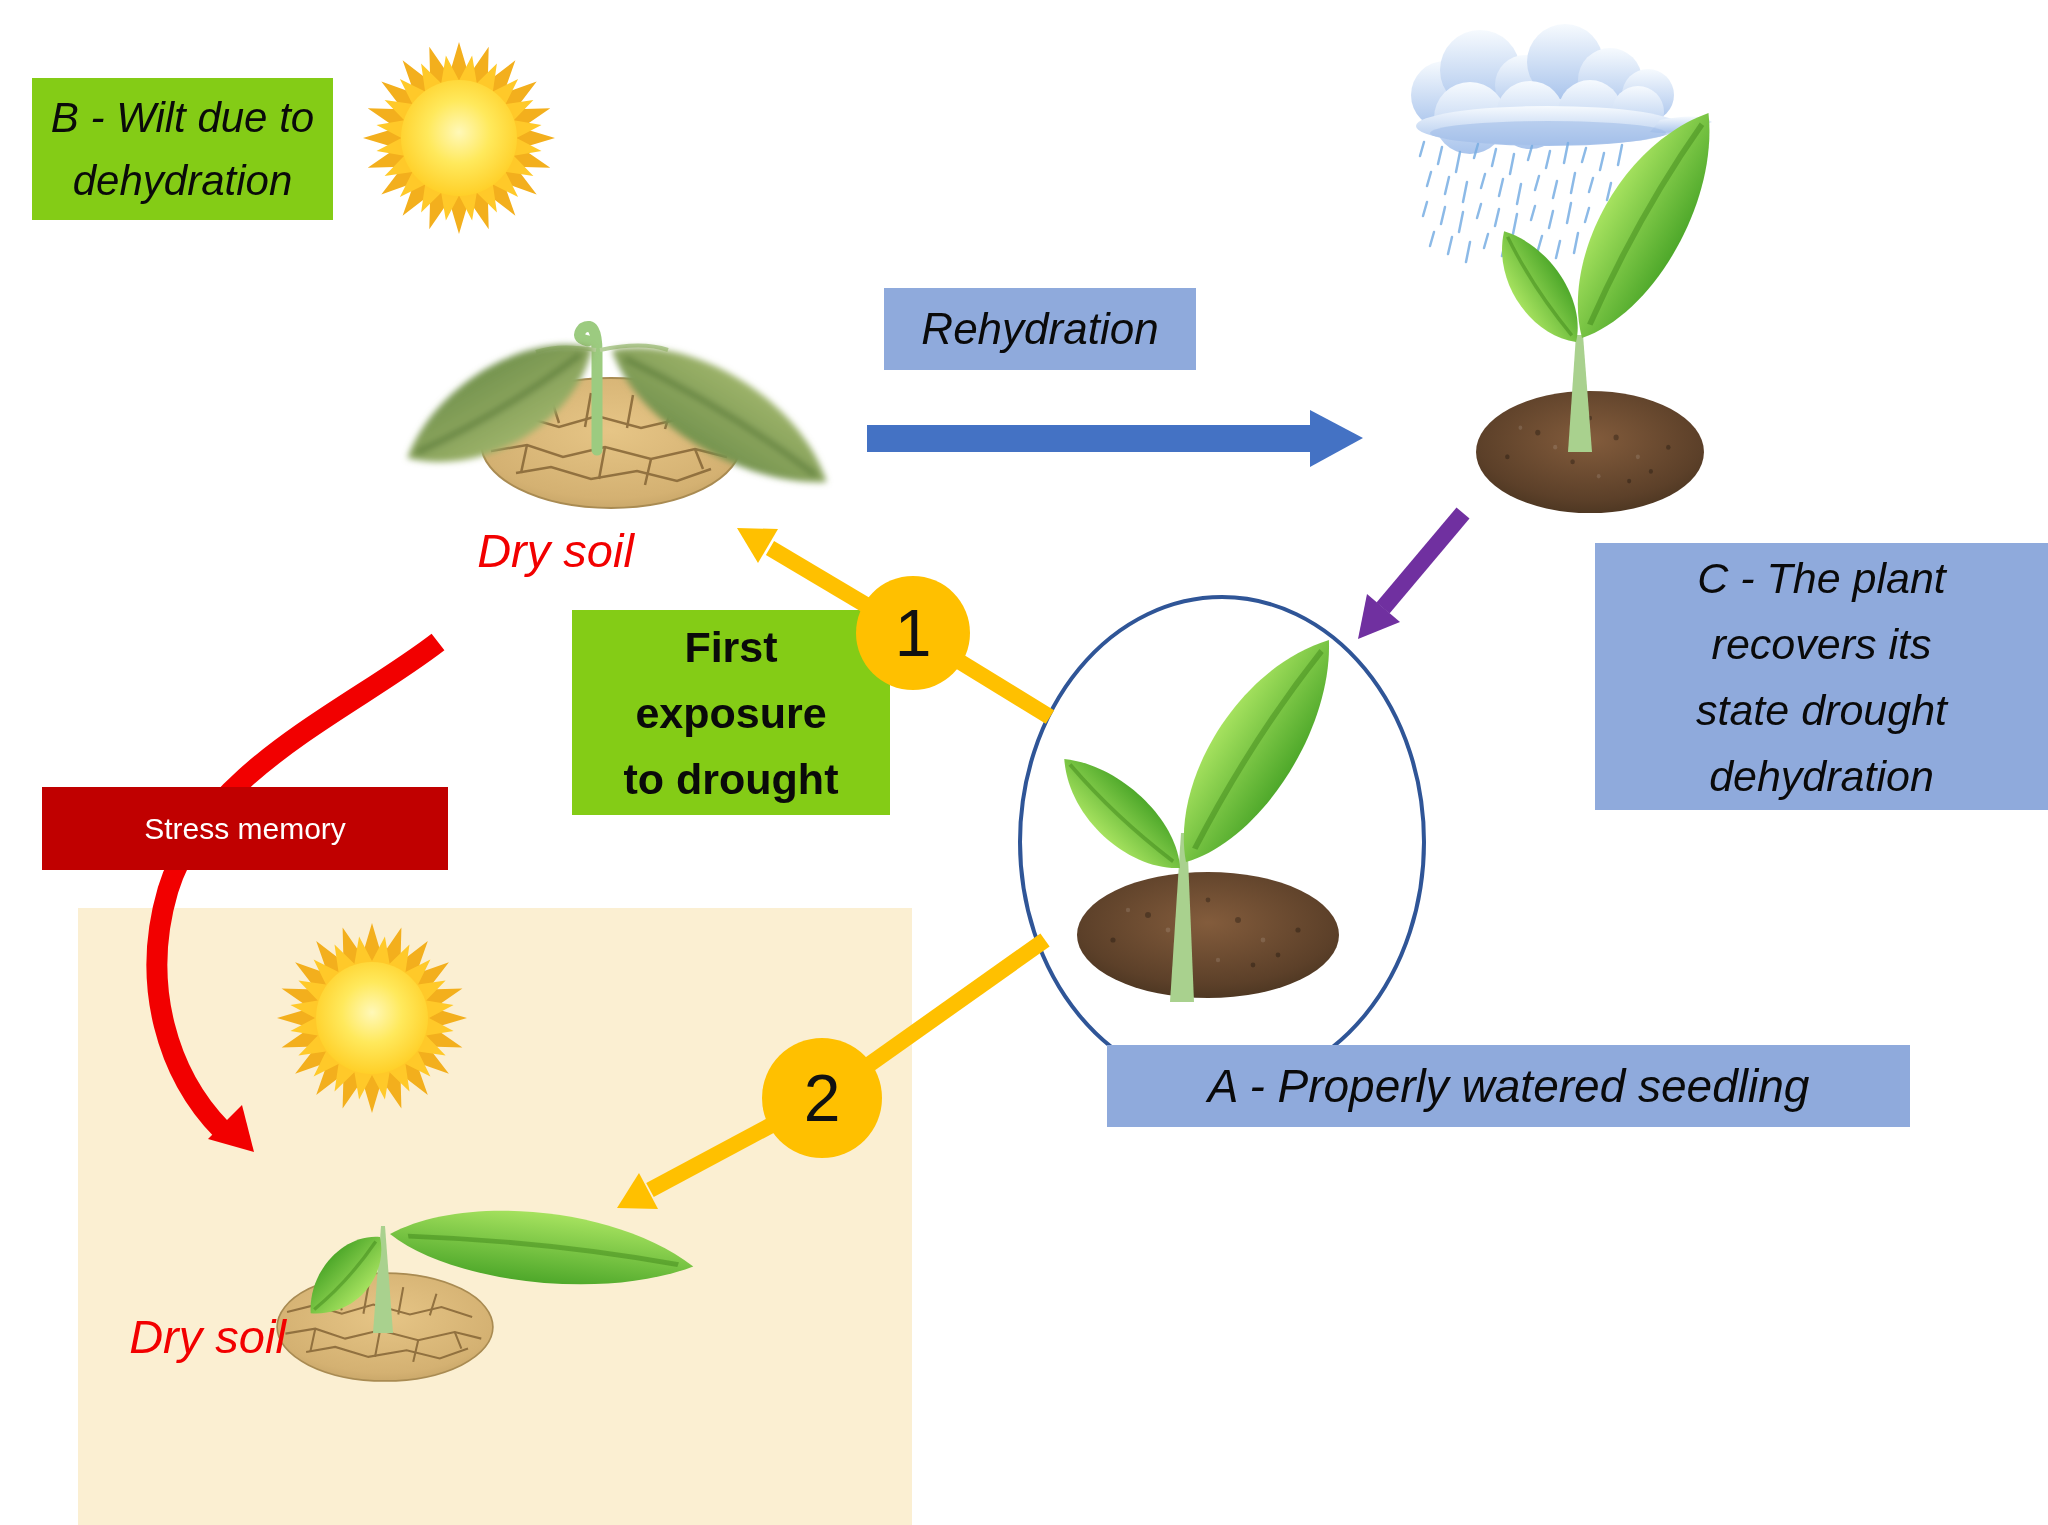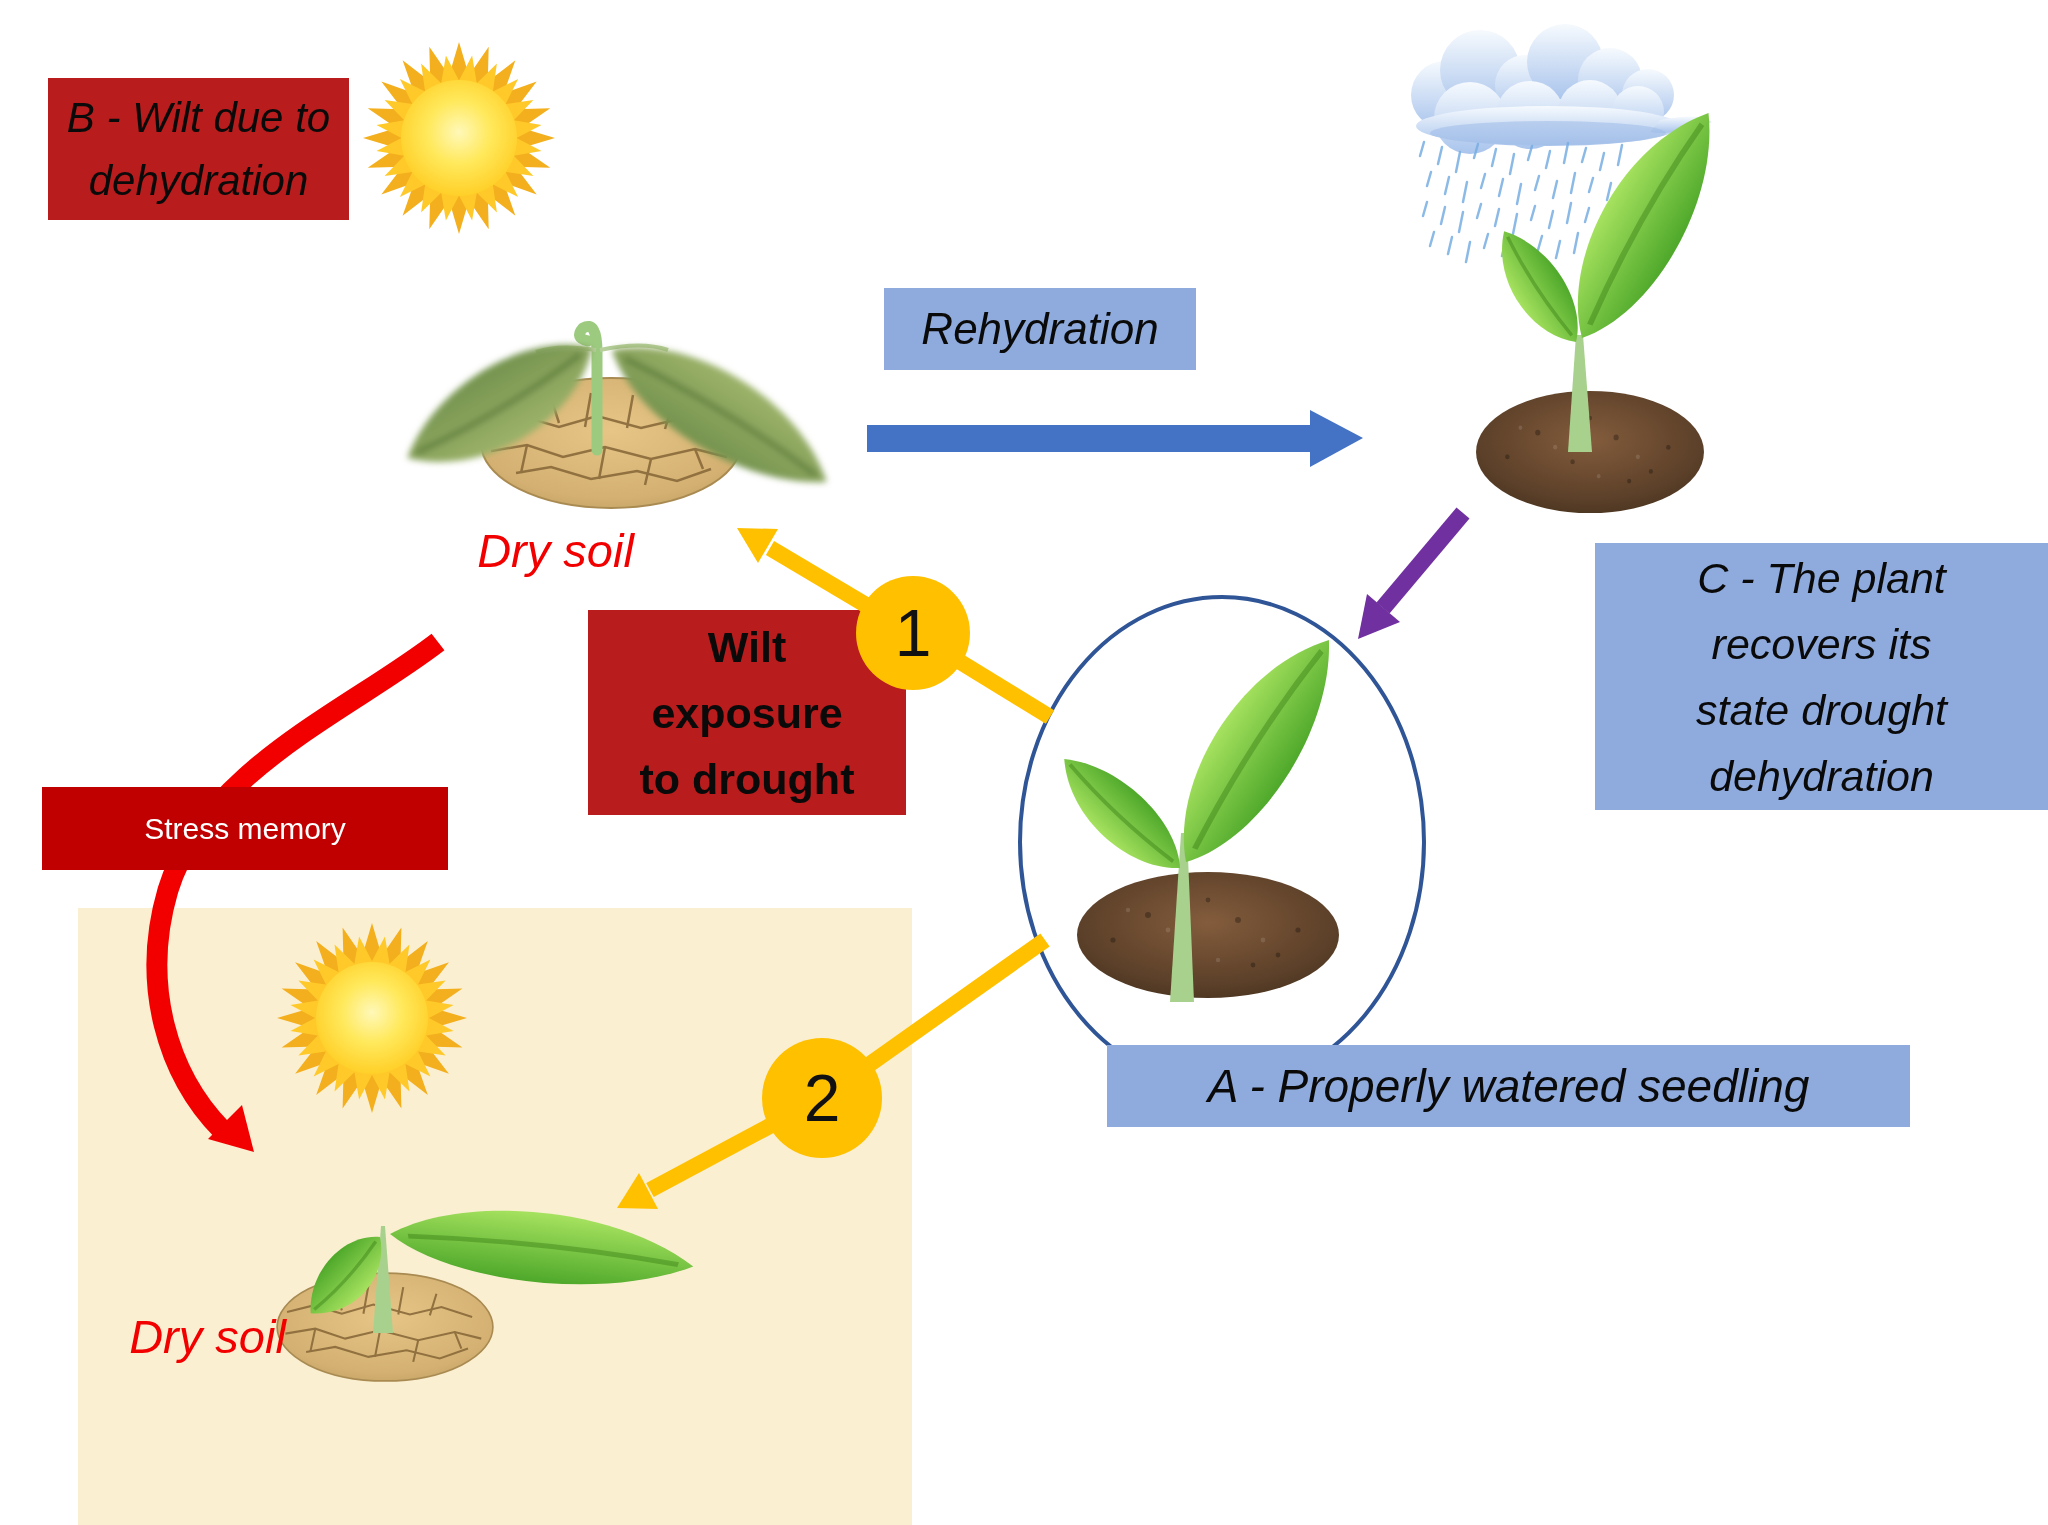--- a/index.html
+++ b/index.html
@@ -4,21 +4,21 @@
 <style>
   html,body{margin:0;padding:0;background:#ffffff;}
   #stage{
     position:relative;width:2048px;height:1525px;overflow:hidden;
     font-family:"Liberation Sans",sans-serif;background:#ffffff;
   }
   .box{
     position:absolute;display:flex;flex-direction:column;
     justify-content:center;align-items:center;text-align:center;
   }
-  .gold{background:#b91c1c;color:#0a0a0a;margin-left:16px;}
+  .gold{background:#84cc16;color:#0a0a0a;}
   .blue{background:#8FAADC;color:#0a0a0a;}
   .darkred{background:#C00000;color:#ffffff;}
   .italic{font-style:italic;}
   .bold{font-weight:bold;}
   .line{display:block;}
   .drysoil{
     position:absolute;color:#F20000;font-style:italic;font-size:47px;
     display:flex;align-items:center;justify-content:center;text-align:center;
   }
   svg{position:absolute;left:0;top:0;}
@@ -260,21 +260,21 @@
   <div class="drysoil" style="left:448px;top:524px;width:215px;height:52px;">Dry soil</div>
 
   <div class="box blue italic" style="left:1595px;top:543px;width:453px;height:267px;font-size:43px;line-height:66px;">
     <span class="line">C - The plant</span>
     <span class="line">recovers its</span>
     <span class="line">state drought</span>
     <span class="line">dehydration</span>
   </div>
 
   <div class="box gold bold" style="left:572px;top:610px;width:318px;height:205px;font-size:43px;line-height:66px;">
-    <span class="line">Wilt</span>
+    <span class="line">First</span>
     <span class="line">exposure</span>
     <span class="line">to drought</span>
   </div>
 
   <div class="box darkred" style="left:42px;top:787px;width:406px;height:83px;font-size:30px;">
     <span>Stress memory</span>
   </div>
 
   <div class="box blue italic" style="left:1107px;top:1045px;width:803px;height:82px;font-size:46px;">
     <span>A - Properly watered seedling</span>

